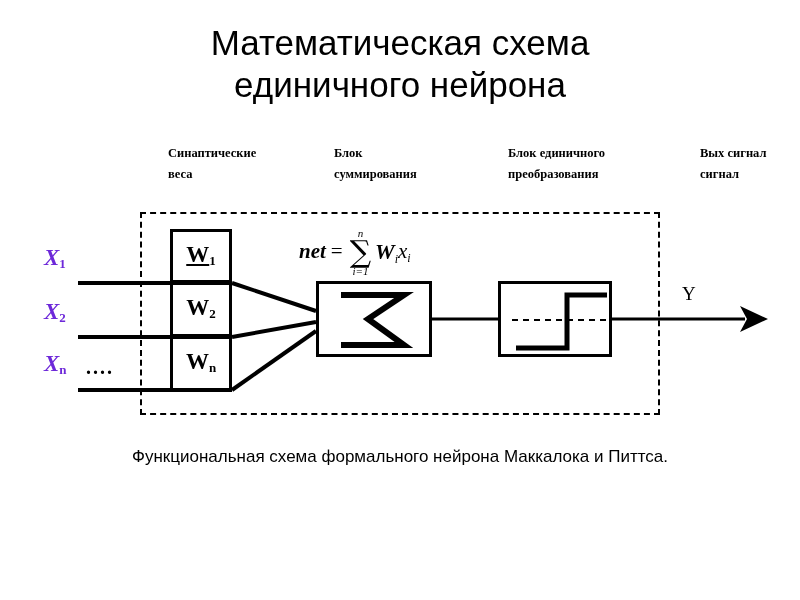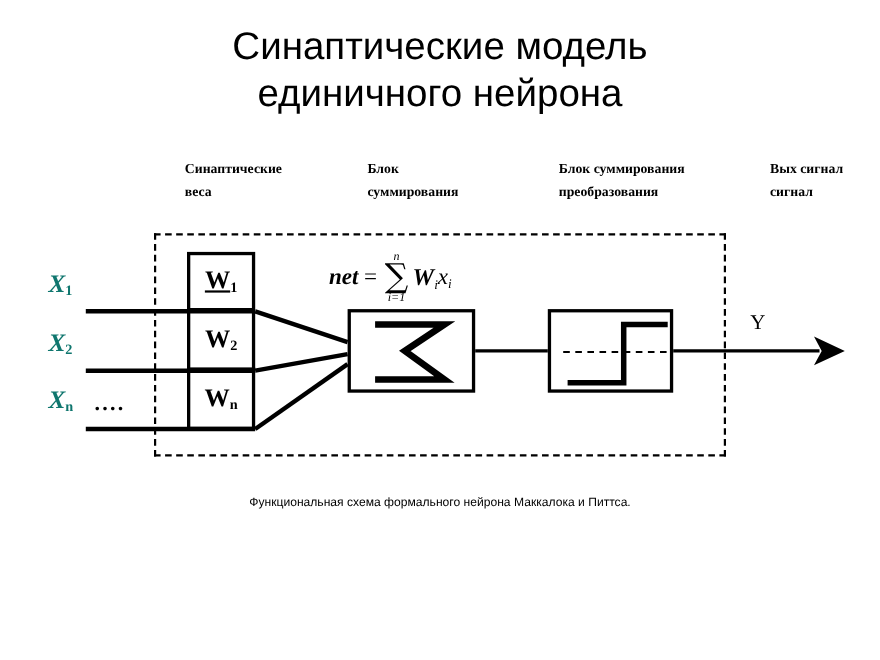--- a/index.html
+++ b/index.html
@@ -77,21 +77,21 @@
   }
 
   
   .input-label {
     position: absolute;
     font-family: "Liberation Serif", serif;
     font-style: italic;
     font-weight: 700;
     font-size: 23px;
     line-height: 23px;
-    color: #0f766e;
+    color: #6d28d9;
     white-space: nowrap;
   }
   .input-label sub {
     font-size: 13px;
     font-style: normal;
     vertical-align: baseline;
     position: relative;
     top: 3px;
     left: 0px;
   }
@@ -251,46 +251,46 @@
   }
 
   
   #caption {
     position: absolute;
     left: 0px;
     top: 446px;
     width: 800px;
     text-align: center;
     font-family: "Liberation Sans", sans-serif;
-    font-size: 11px;
+    font-size: 17px;
     line-height: 22px;
     color: #000000;
     white-space: nowrap;
   }
 </style>
 </head>
 <body>
 
 <div id="slide">
 
   <div id="title-block">
-    <span class="tline">Синаптические модель</span>
+    <span class="tline">Математическая схема</span>
     <span class="tline">единичного нейрона</span>
   </div>
 
   <div class="col-header" id="hdr-weights">
     <span class="hl">Синаптические</span>
     <span class="hl">веса</span>
   </div>
   <div class="col-header" id="hdr-sum">
     <span class="hl">Блок</span>
     <span class="hl">суммирования</span>
   </div>
   <div class="col-header" id="hdr-nonlin">
-    <span class="hl">Блок суммирования</span>
+    <span class="hl">Блок единичного</span>
     <span class="hl">преобразования</span>
   </div>
   <div class="col-header" id="hdr-output">
     <span class="hl">Вых сигнал</span>
     <span class="hl">сигнал</span>
   </div>
 
   <div id="neuron-boundary"></div>
 
   <svg id="diagram-svg" viewBox="0 0 800 600">

